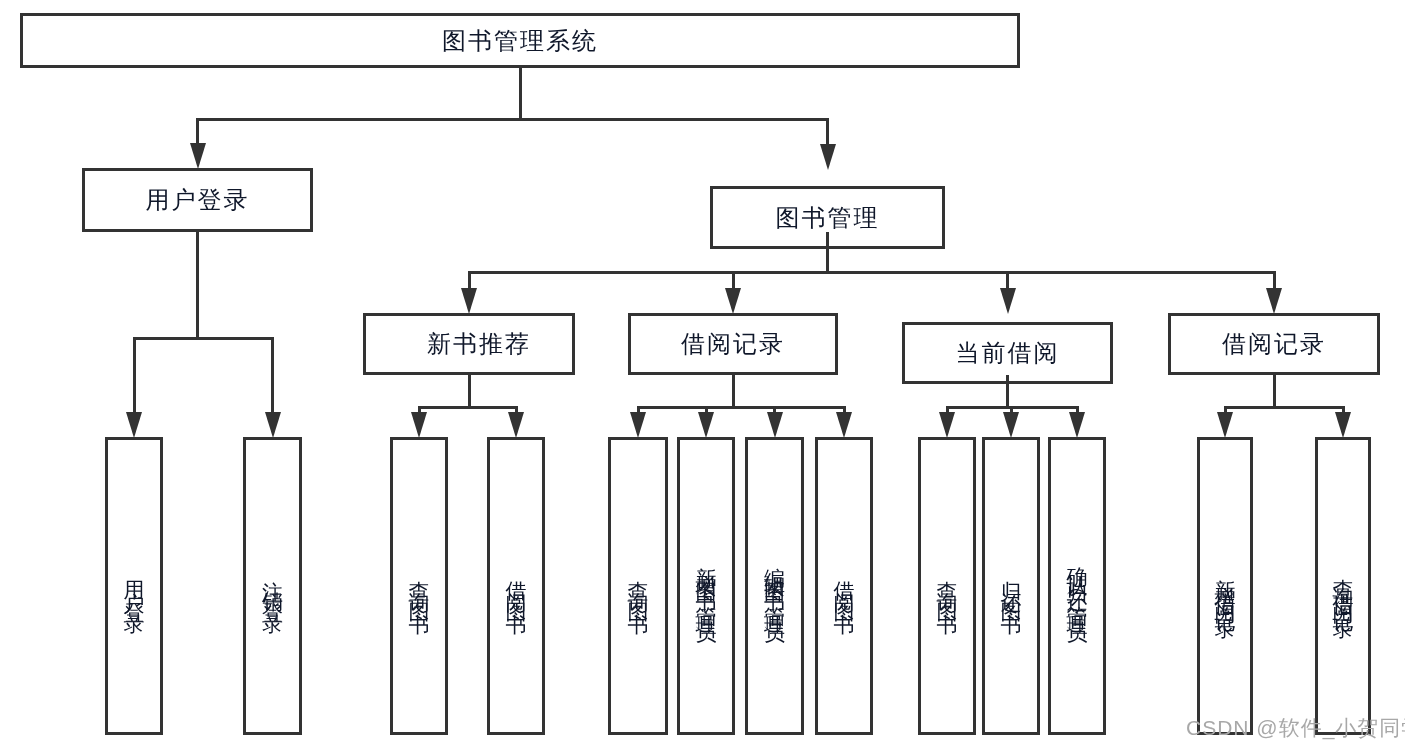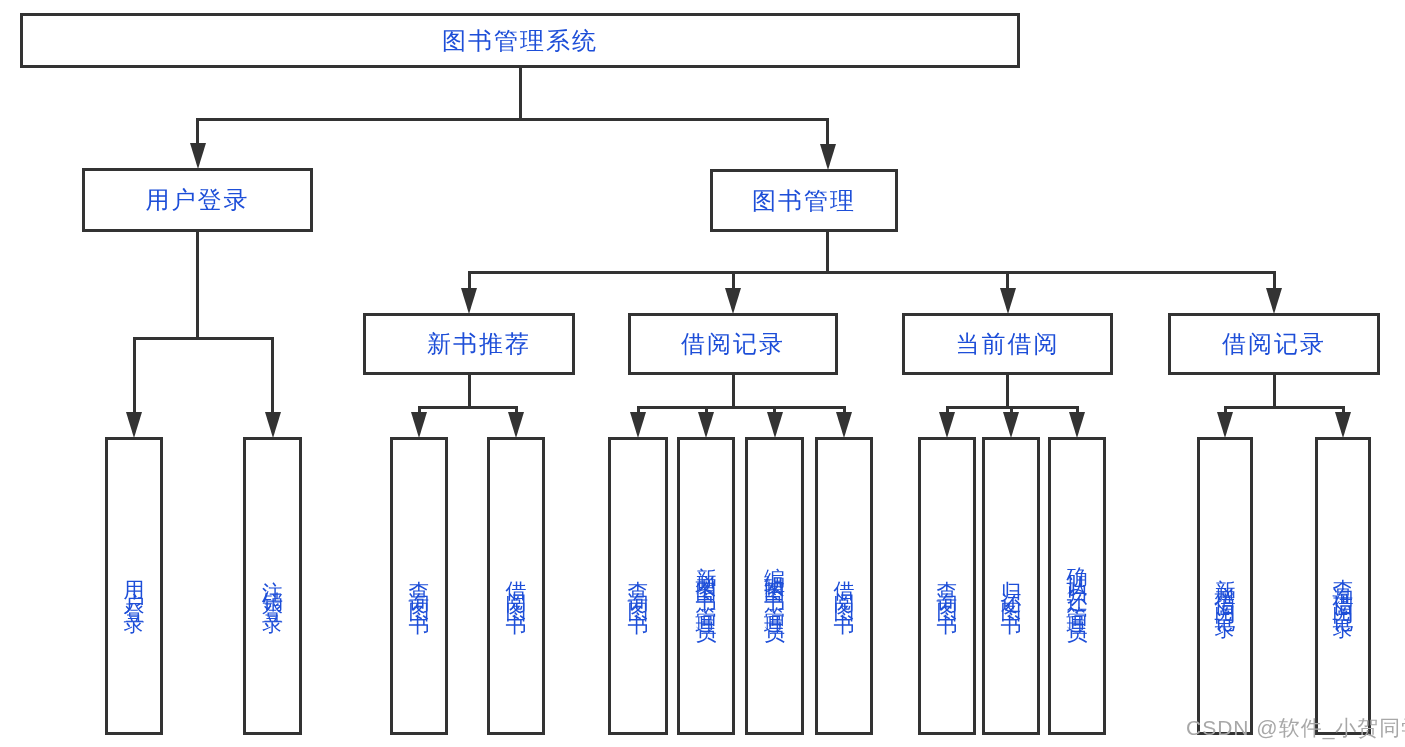--- a/index.html
+++ b/index.html
@@ -12,21 +12,21 @@
     font-family: "Liberation Sans", "DejaVu Sans", sans-serif;
   }
   .node {
     position: absolute;
     box-sizing: border-box;
     border: 3px solid #333333;
     background: #ffffff;
     display: flex;
     align-items: center;
     justify-content: center;
-    color: #1d4ed8;
+    color: #0f172a;
   }
   .node.h span {
     font-size: 24px;
     letter-spacing: 2px;
     white-space: nowrap;
   }
   .node.v span {
     writing-mode: vertical-rl;
     text-orientation: mixed;
     font-size: 21px;
@@ -59,30 +59,30 @@
 <body>
 
 <div id="stage">
   <div class="watermark">CSDN @软件_小贺同学</div>
 <div class="node h" style="left: 20px; top: 13px; width: 1000px; height: 55px;">
       <span>图书管理系统</span>
     </div>
     <div class="node h" style="left: 82px; top: 168px; width: 231px; height: 64px;">
       <span>用户登录</span>
     </div>
-    <div class="node h" style="left: 710px; top: 169px; width: 188px; height: 63px; text-align: right;">
+    <div class="node h" style="left: 710px; top: 186px; width: 235px; height: 63px; text-align: right;">
       <span>图书管理</span>
     </div>
     <div class="node h" style="left: 363px; top: 313px; width: 212px; height: 62px; padding-left: 20px;">
       <span>新书推荐</span>
     </div>
     <div class="node h" style="left: 628px; top: 313px; width: 210px; height: 62px;">
       <span>借阅记录</span>
     </div>
-    <div class="node h" style="left: 902px; top: 313px; width: 211px; height: 62px;">
+    <div class="node h" style="left: 902px; top: 322px; width: 211px; height: 62px;">
       <span>当前借阅</span>
     </div>
     <div class="node h" style="left: 1168px; top: 313px; width: 212px; height: 62px;">
       <span>借阅记录</span>
     </div>
     <div class="node v" style="left: 105px; top: 437px; width: 58px; height: 298px;">
       <span style="letter-spacing: 11px;">用户登录</span>
     </div>
     <div class="node v" style="left: 243px; top: 437px; width: 59px; height: 298px;">
       <span style="letter-spacing: 11px;">注销登录</span>

